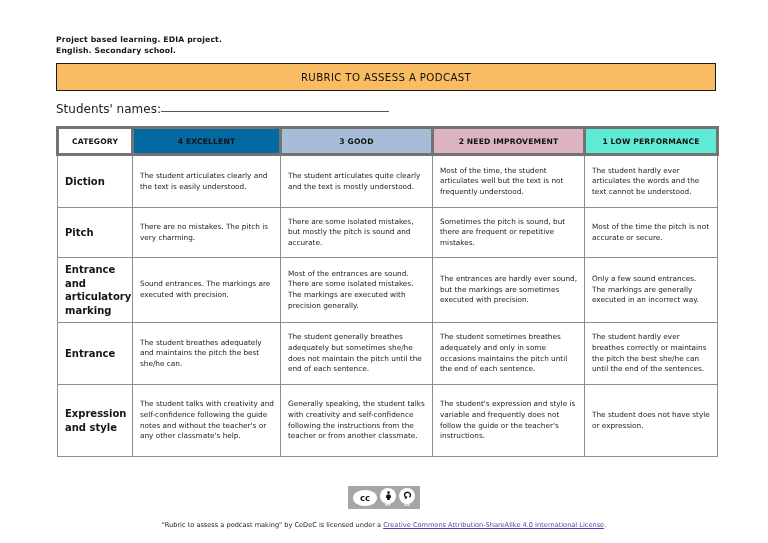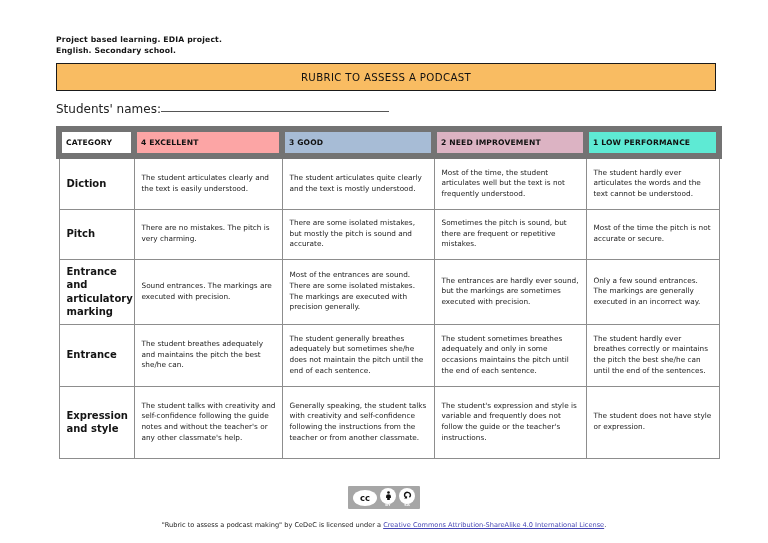--- a/index.html
+++ b/index.html
@@ -109,35 +109,35 @@
     table-layout: fixed;
     background: #ffffff;
   }
   table.rubric td, table.rubric th {
     border: 1px solid #8d8d8d;
     vertical-align: middle;
     padding: 5px 6px 5px 7px;
     box-sizing: border-box;
   }
   table.rubric thead th {
-    border: 6px solid #737373;
+    border: 3px solid #737373;
     height: 27px;
     padding: 3px 4px;
     font-size: 7.6px;
     font-weight: bold;
     letter-spacing: 0.02em;
-    text-align: left;
+    text-align: center;
     color: #111111;
   }
   thead th.col-category {
     text-align: left;
     padding-left: 8px;
     background: #ffffff;
   }
-  thead th.lvl-4 { background: #fca5a5; }
+  thead th.lvl-4 { background: #0369a1; }
   thead th.lvl-3 { background: #a7bcd6; }
   thead th.lvl-2 { background: #dcb3c3; }
   thead th.lvl-1 { background: #5eead4; }
 
   td.cat-cell {
     font-size: 10px;
     font-weight: bold;
     line-height: 1.35;
     color: #141414;
     padding-left: 8px;

